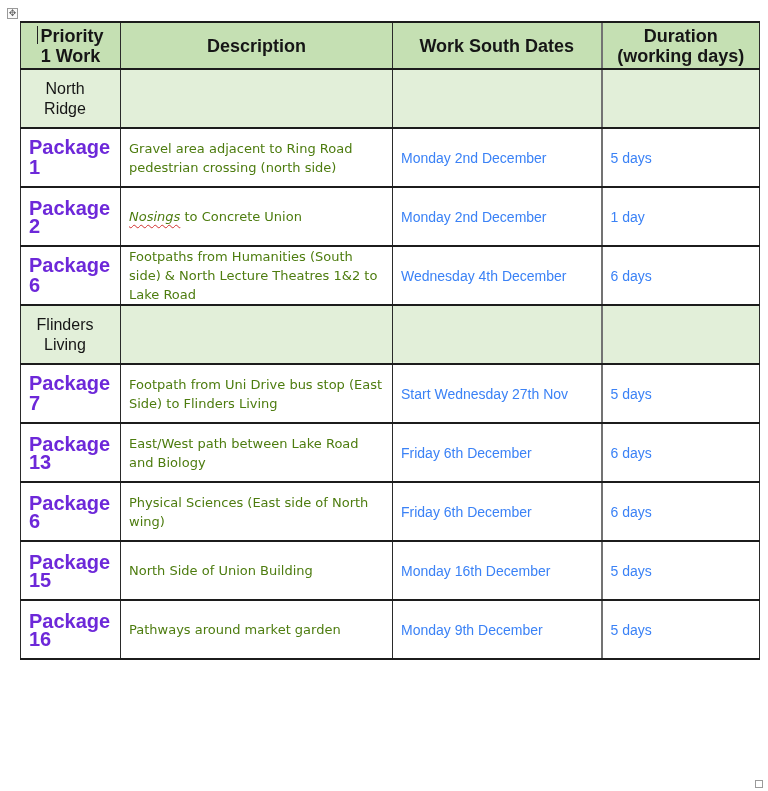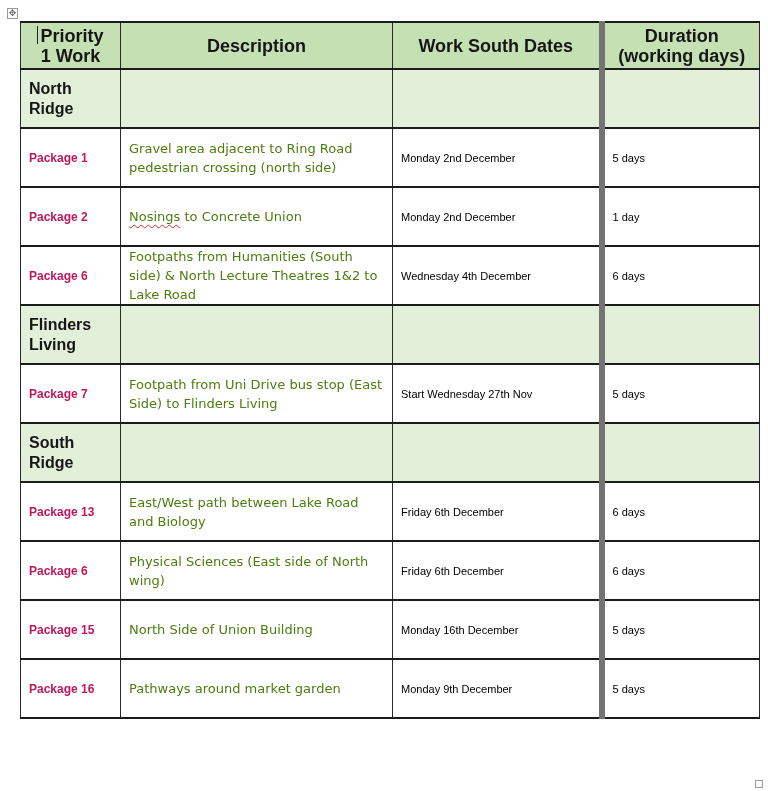--- a/index.html
+++ b/index.html
@@ -54,66 +54,68 @@
     table.schedule td, table.schedule th {
       border-left: 1.5px solid #2a2a2a;
       border-right: 1.5px solid #2a2a2a;
       border-top: 2px solid #1c1c1c;
       border-bottom: 2px solid #1c1c1c;
       vertical-align: middle;
       padding: 0 8px;
       box-sizing: border-box;
     }
     table.schedule td.dur, table.schedule th.dur {
-      border-left: 6px solid #737373;
+      border-left: 2px solid #737373;
     }
     table.schedule tr.header-row th {
       height: 47px;
       background: #c5e0b3;
       font-weight: bold;
       font-size: 18px;
       line-height: 20px;
       text-align: center;
       color: #161616;
     }
     table.schedule tr.section-row td {
       height: 59px;
       background: #e2efd9;
     }
     table.schedule tr.package-row td {
       height: 59px;
       background: #ffffff;
     }
     .label-bold {
       font-weight: bold;
-      font-size: 12px;
+      font-size: 20px;
       line-height: 18px;
-      color: #be185d;
+      color: #6d28d9;
     }
     .section-label {
-      font-weight: bold;
+      font-weight: normal;
       font-size: 16px;
       line-height: 20px;
       color: #161616;
+      text-align: center;
     }
     .desc {
       font-family: "DejaVu Sans", sans-serif;
       font-size: 13px;
       line-height: 18px;
       color: #4d7c0f;
     }
     .date, .duration {
-      font-size: 11px;
+      font-size: 14px;
       line-height: 18px;
-      color: #000000;
+      color: #3b82f6;
     }
     .spell-error {
       text-decoration: underline wavy #d0312d;
       text-decoration-thickness: 1px;
       text-underline-offset: 3px;
+      font-style: italic;
     }
     .cursor-caret {
       display: inline-block;
       width: 1px;
       height: 18px;
       background: #222;
       vertical-align: top;
       margin-right: 2px;
     }
   </style>
@@ -184,28 +186,20 @@
         <td></td>
         <td class="dur"></td>
       </tr>
       <tr class="package-row">
         <td><span class="label-bold">Package 7</span></td>
         <td><span class="desc">Footpath from Uni Drive bus stop (East Side) to Flinders Living</span></td>
         <td><span class="date">Start Wednesday 27th Nov</span></td>
         <td class="dur"><span class="duration">5 days</span></td>
       </tr>
 
-      <tr class="section-row">
-        <td>
-            <div class="section-label" style="width:72px">South Ridge</div>
-          </td>
-        <td></td>
-        <td></td>
-        <td class="dur"></td>
-      </tr>
       <tr class="package-row">
         <td>
             <div class="label-bold" style="width:70px">Package 13</div>
           </td>
         <td><span class="desc">East/West path between Lake Road and Biology</span></td>
         <td><span class="date">Friday 6th December</span></td>
         <td class="dur"><span class="duration">6 days</span></td>
       </tr>
       <tr class="package-row">
         <td>

